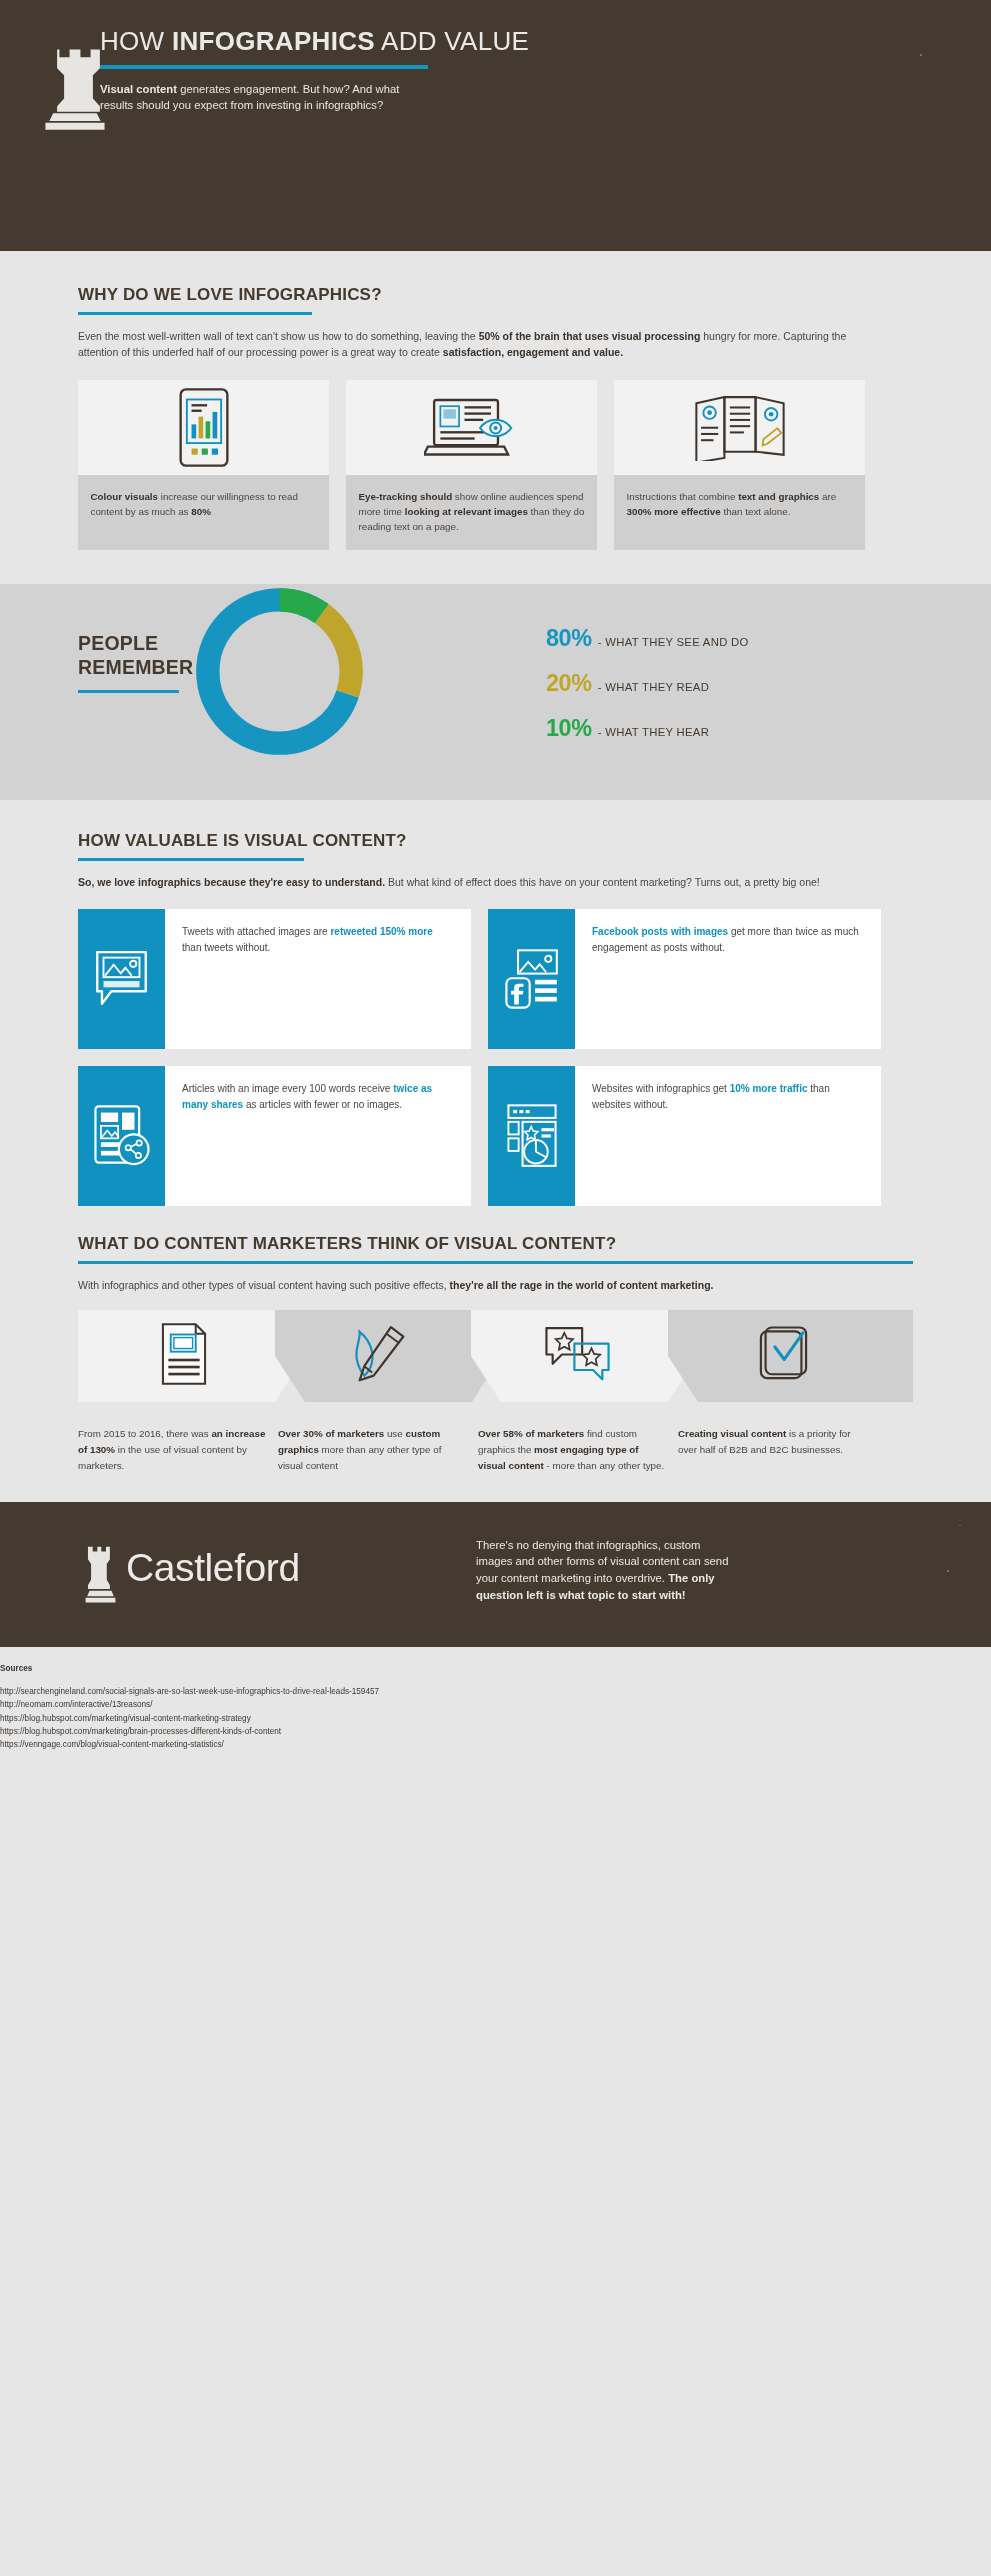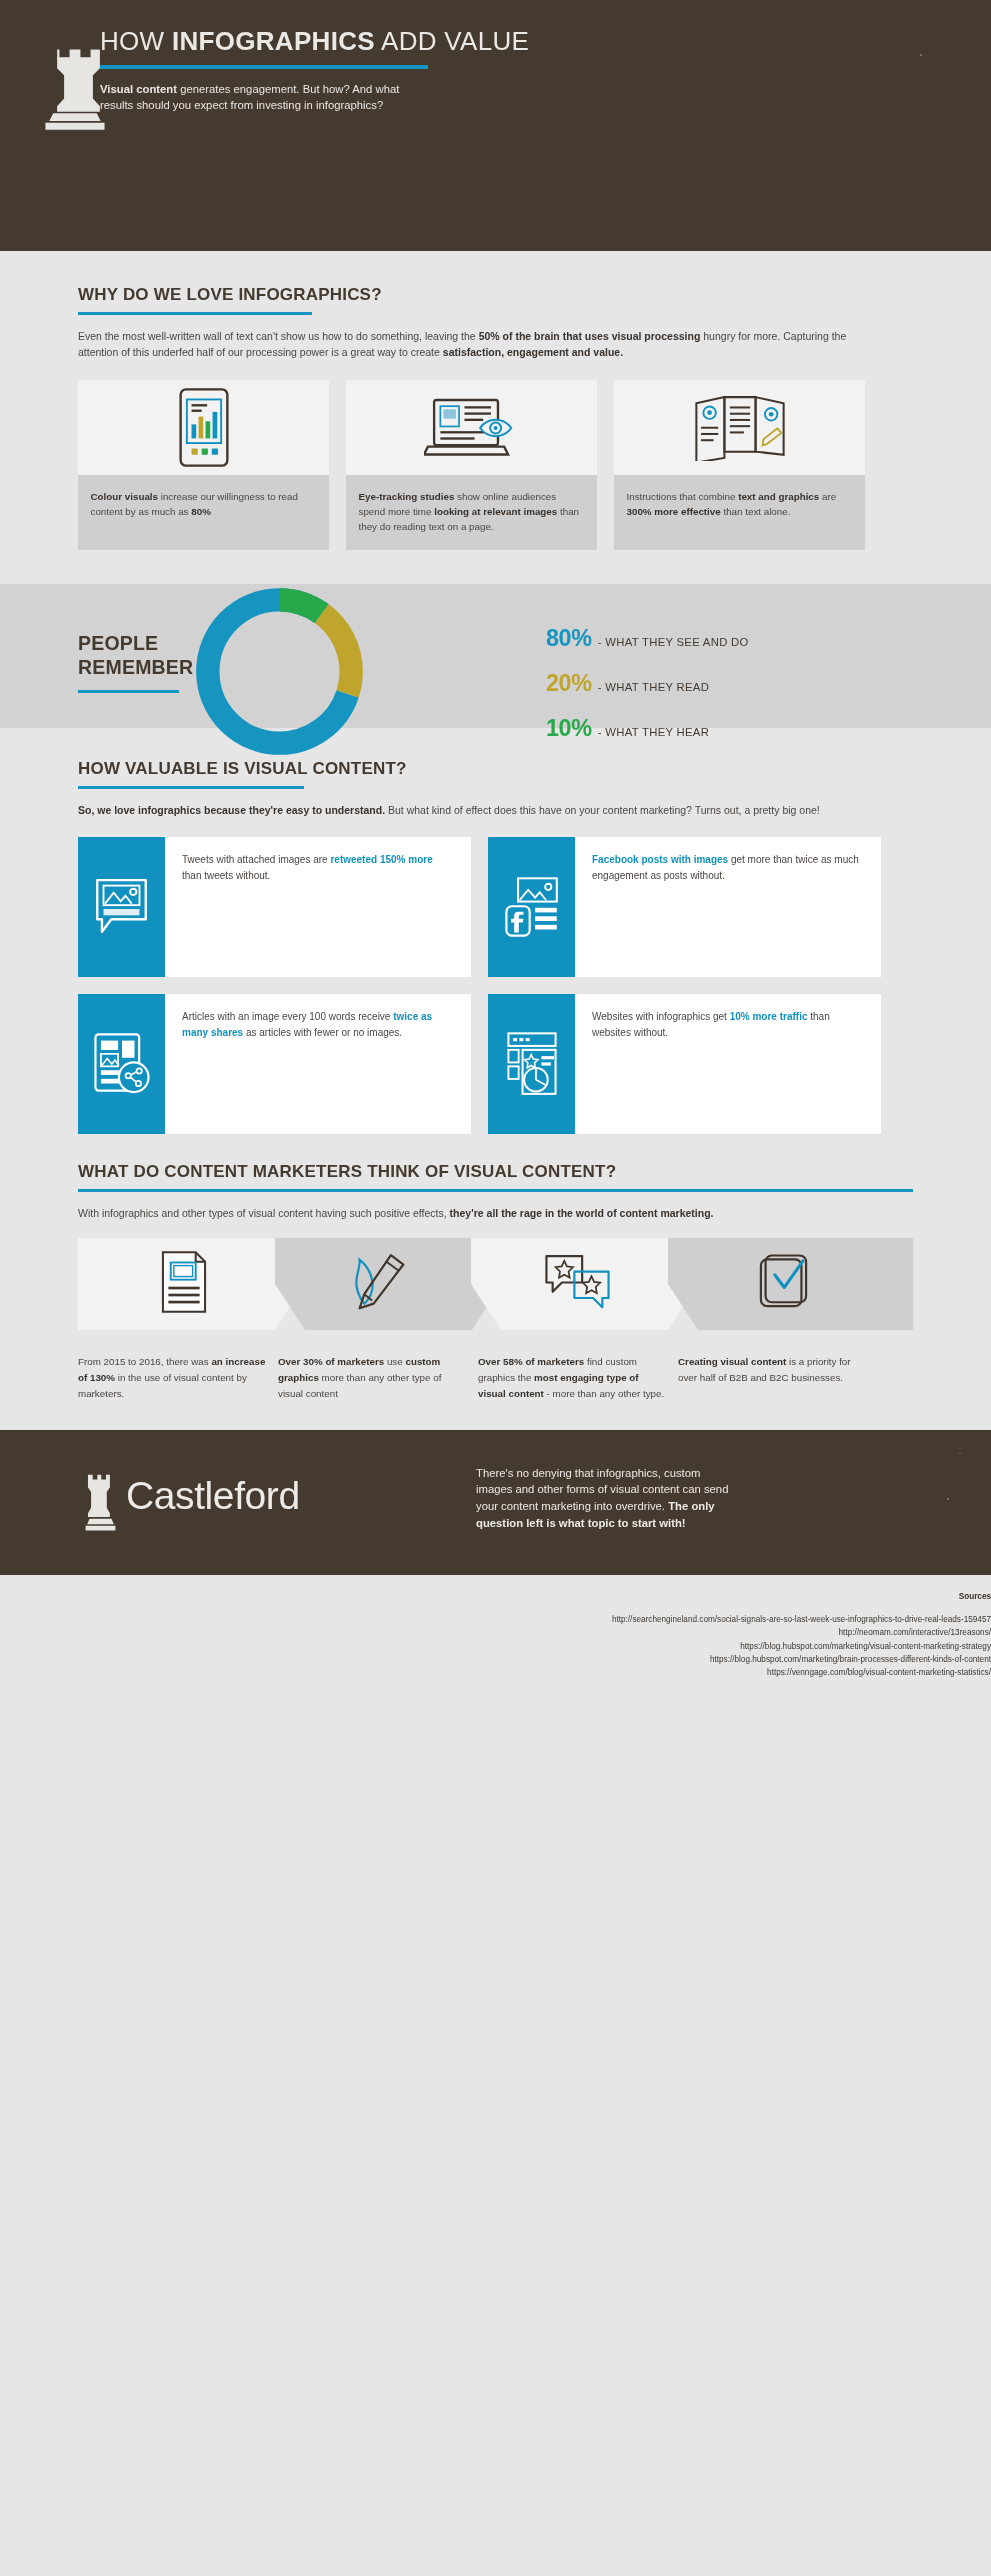--- a/index.html
+++ b/index.html
@@ -126,21 +126,21 @@
     font-size: 9.8px;
     line-height: 1.55;
     color: #4b4541;
   }
   .card3-cap b { font-weight: 700; color: #3a312a; }
 
   
   .sec2 {
     position: relative;
     background: #d2d2d2;
-    height: 144px;
+    height: 216px;
     padding: 0 50px;
   }
   .remember-title {
     position: absolute;
     left: 78px; top: 48px;
     font-size: 19.5px;
     font-weight: 700;
     color: #453a30;
     line-height: 1.22;
     letter-spacing: 0.2px;
@@ -301,21 +301,21 @@
     font-size: 11.3px;
     line-height: 1.5;
     color: #eceae7;
   }
   .footer-text b { font-weight: 700; }
 
   
   .sources {
     background: #e6e6e6;
     padding: 17px 0 23.4px 0;
-    text-align: right;
+    text-align: left;
   }
   .sources-title {
     font-size: 8.2px;
     font-weight: 700;
     color: #3a312a;
     margin-bottom: 12.5px;
   }
   .sources-list {
     font-size: 8.2px;
     color: #3d3630;
@@ -375,21 +375,21 @@
             <rect x="52" y="18" width="34" height="3" fill="#3f352c"></rect>
             <rect x="52" y="26" width="34" height="3" fill="#3f352c"></rect>
             <rect x="52" y="34" width="24" height="3" fill="#3f352c"></rect>
             <rect x="21" y="50" width="64" height="3" fill="#3f352c"></rect>
             <rect x="21" y="58" width="44" height="3" fill="#3f352c"></rect>
             <path d="M72 46c10-14 30-14 40 0-10 14-30 14-40 0z" fill="#f2f2f2" stroke="#1191bf" stroke-width="2.6"></path>
             <circle cx="92" cy="46" r="7" fill="none" stroke="#1191bf" stroke-width="2.6"></circle>
             <circle cx="92" cy="46" r="2.6" fill="#1191bf"></circle>
           </svg>
         </div>
-        <div class="card3-cap"><b>Eye-tracking studies</b><span> show online audiences spend more time </span><b>looking at relevant images</b><span> than they do reading text on a page.</span></div>
+        <div class="card3-cap"><b>Eye-tracking should</b><span> show online audiences spend more time </span><b>looking at relevant images</b><span> than they do reading text on a page.</span></div>
       </div>
 
       <div class="card3">
         <div class="card3-art">
           <svg width="94" height="67" viewBox="0 0 120 86">
             <path d="M4 12l36-8v78l-36 6V12z" fill="none" stroke="#3f352c" stroke-width="2.6"></path>
             <path d="M40 4h40v70H40V4z" fill="none" stroke="#3f352c" stroke-width="2.6"></path>
             <path d="M80 4l36 8v66l-36-4V4z" fill="none" stroke="#3f352c" stroke-width="2.6"></path>
             <circle cx="21" cy="24" r="8" fill="none" stroke="#1191bf" stroke-width="2.4"></circle>
             <circle cx="21" cy="24" r="3" fill="#1191bf"></circle>

